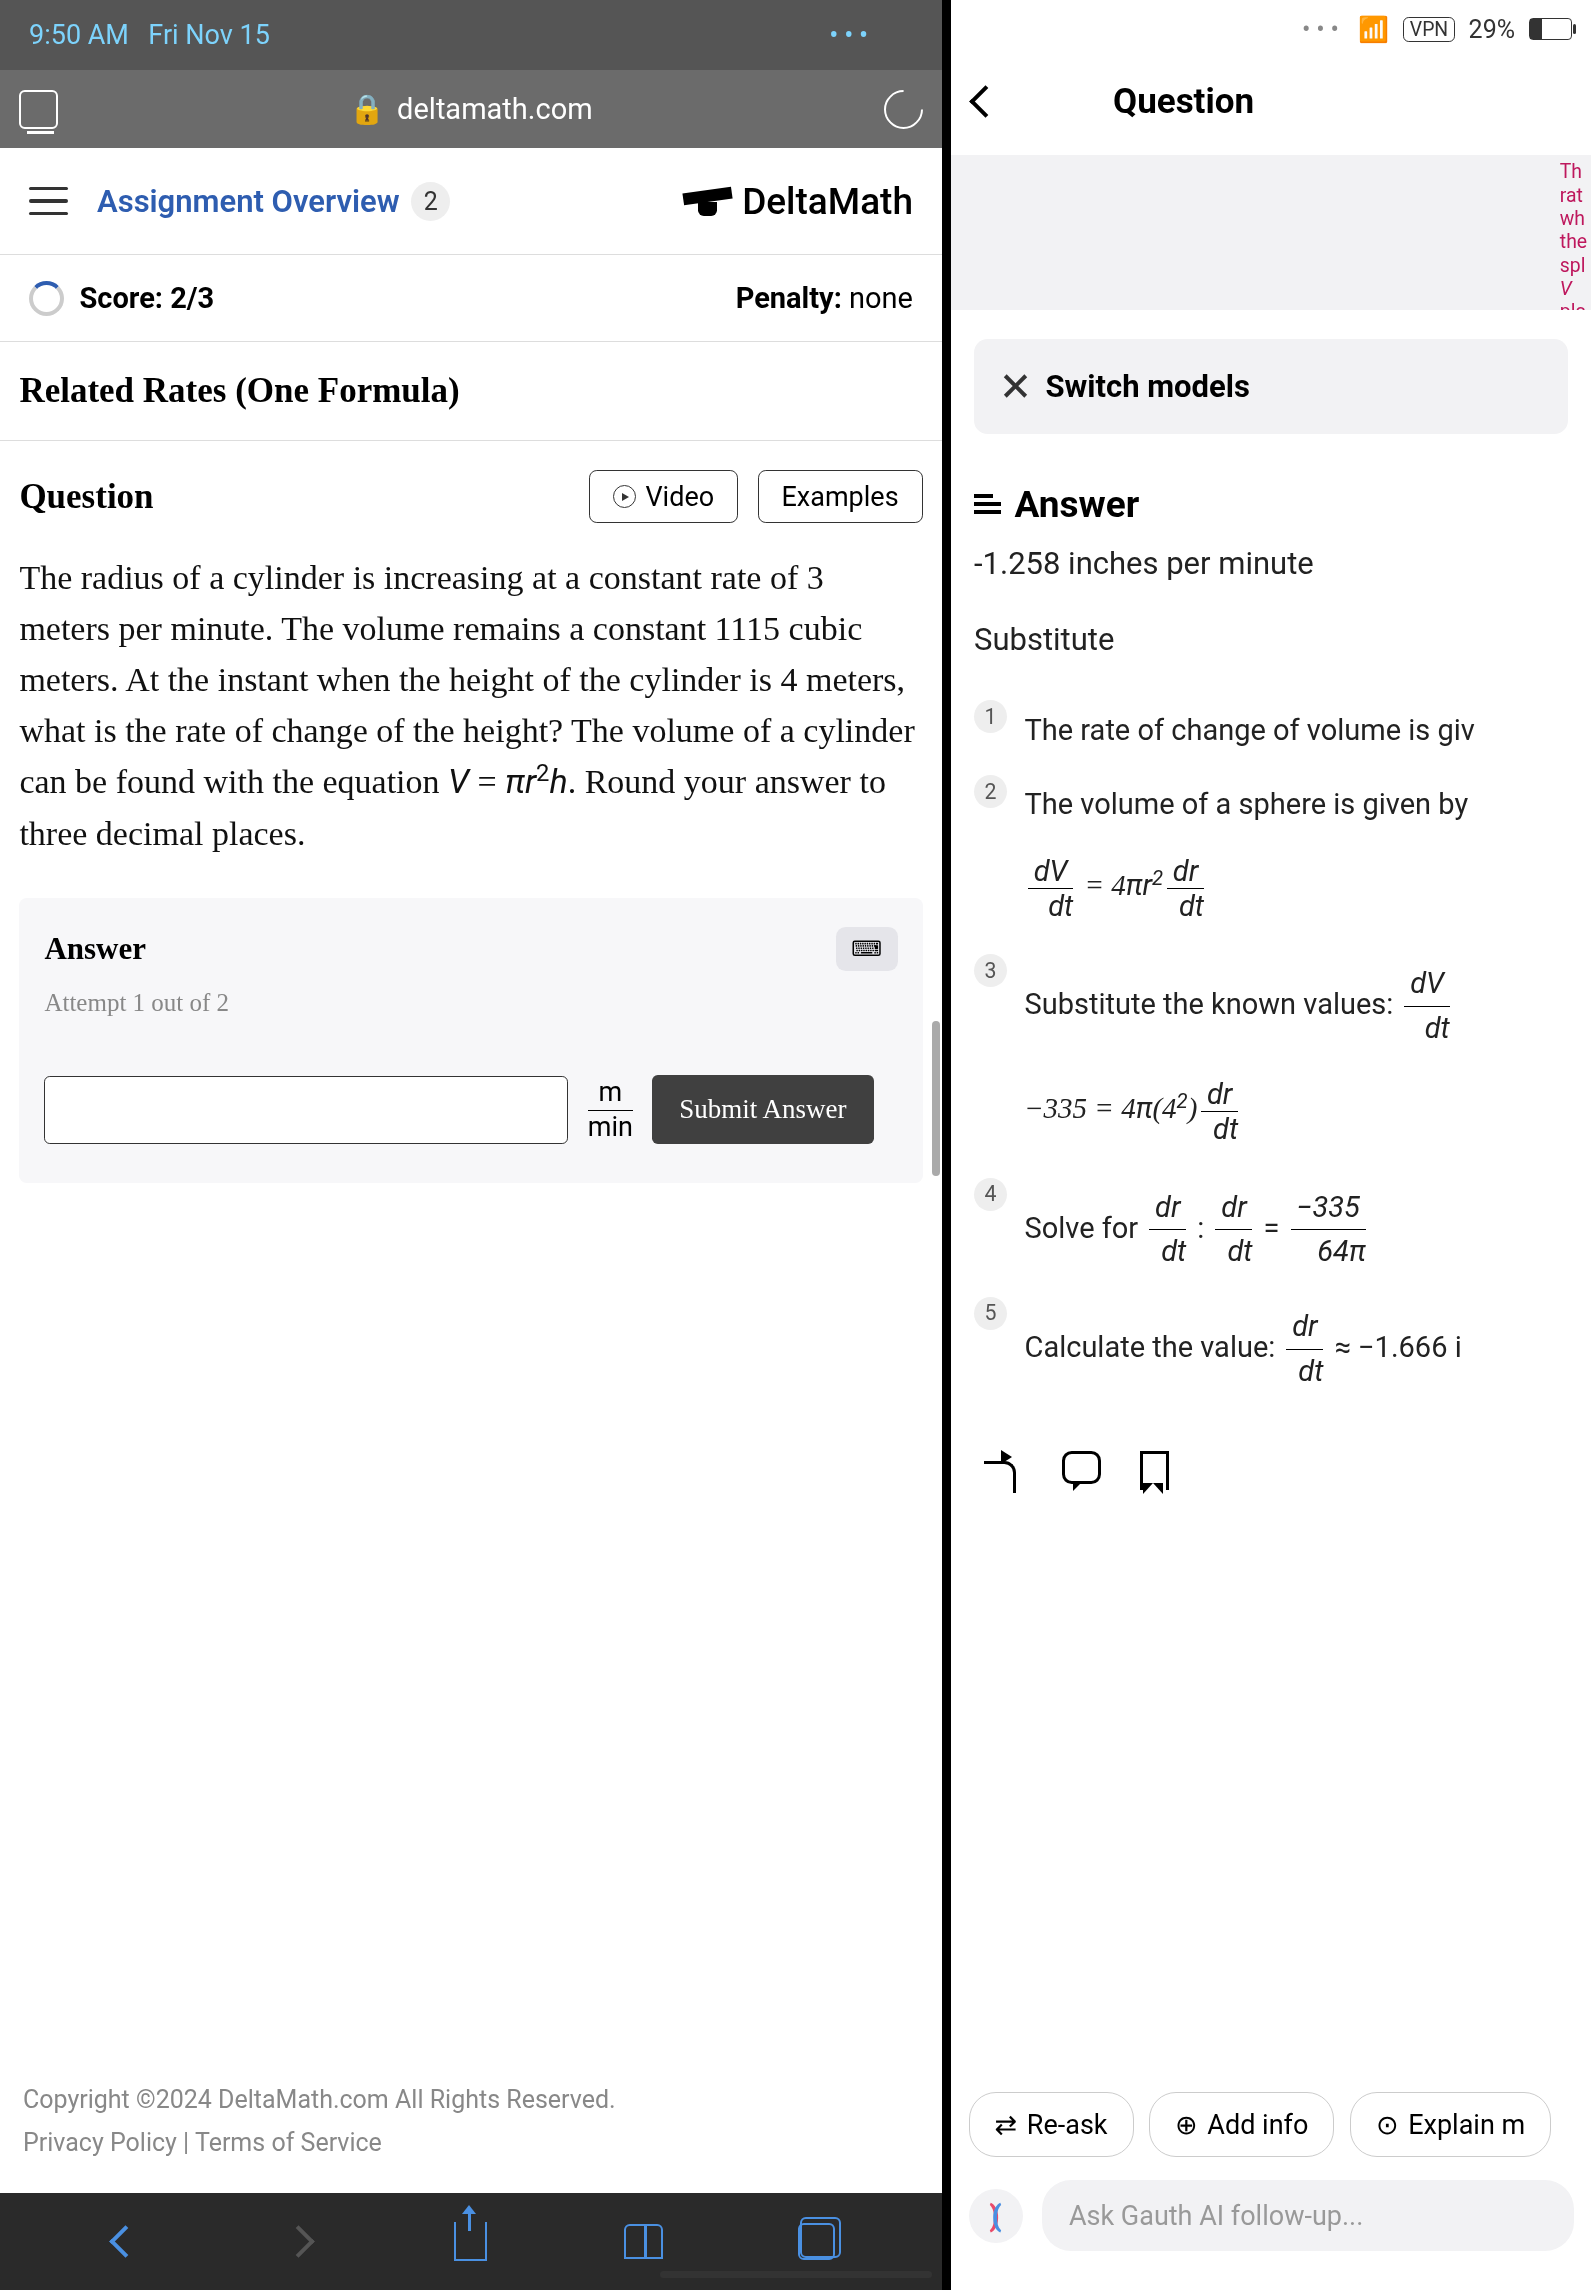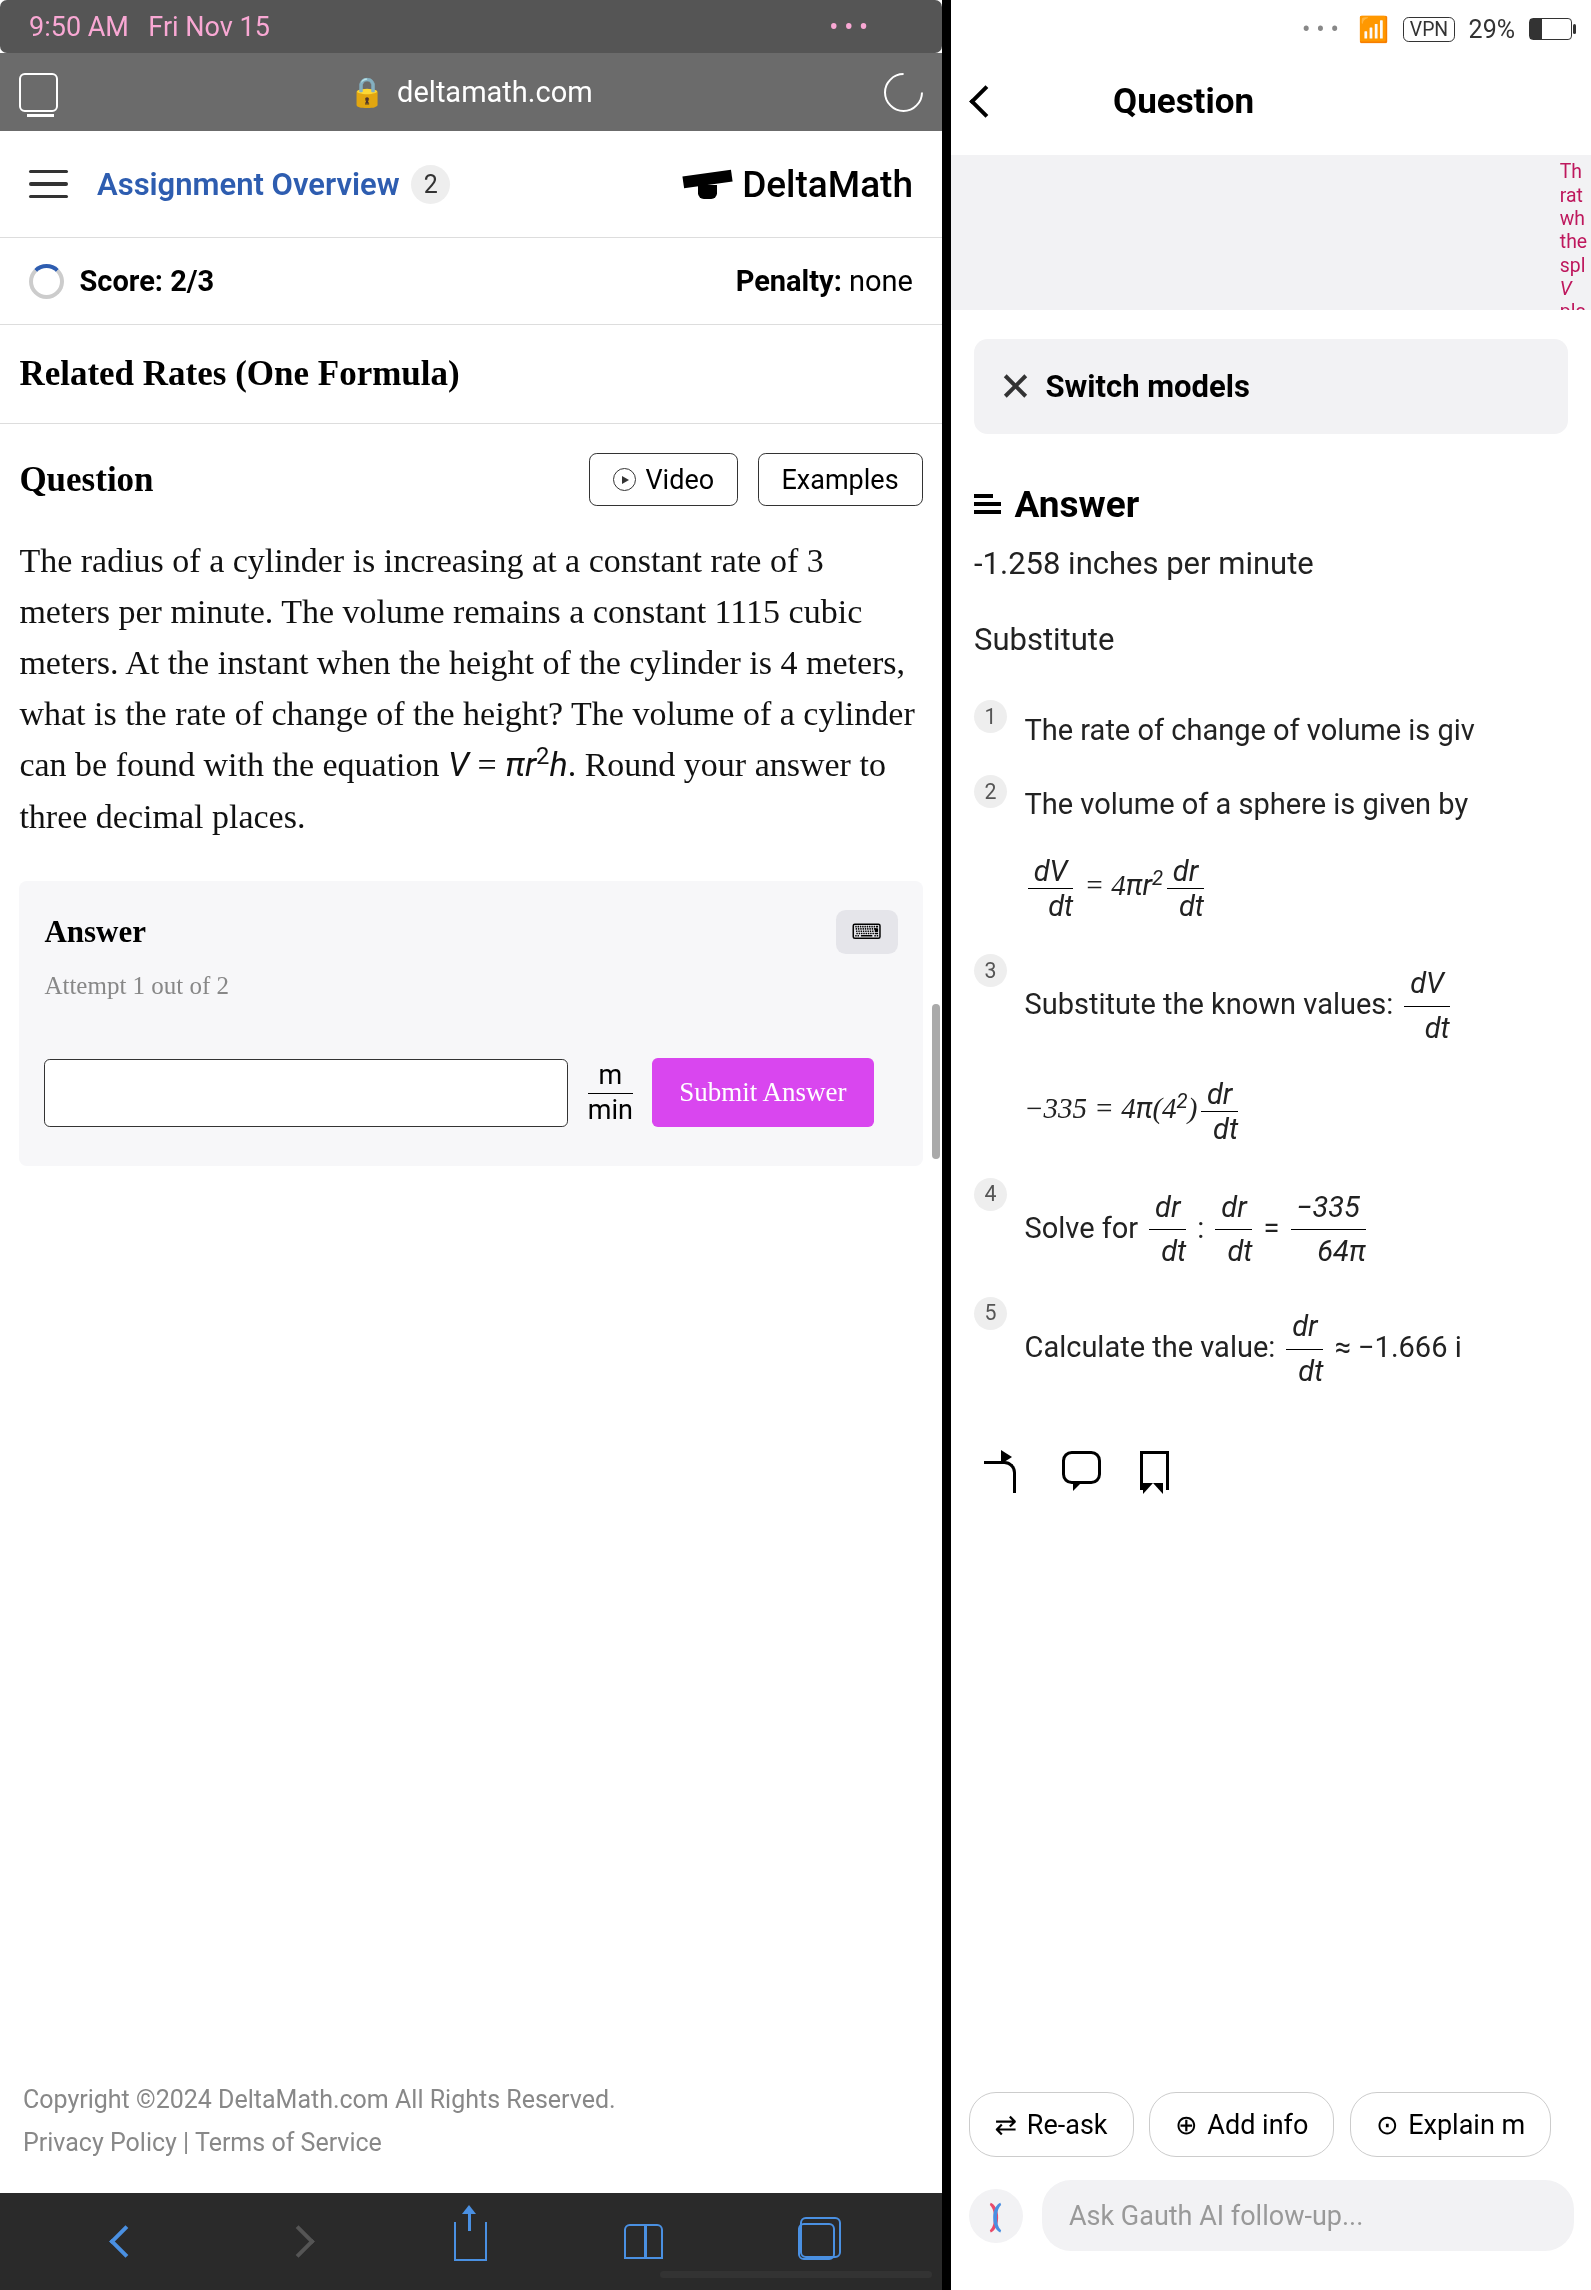--- a/index.html
+++ b/index.html
@@ -1,20 +1,20 @@
 <!DOCTYPE html>
 <html><head>
 <meta charset="utf-8">
 <style>
 * { margin:0; padding:0; box-sizing:border-box; font-family:-apple-system,BlinkMacSystemFont,"Segoe UI",Roboto,sans-serif; }
 body { width:1591px; height:2290px; background:#fff; display:flex; }
 .left { width:951px; height:100%; display:flex; flex-direction:column; border-right:9.7px solid #000; }
 .right { flex:1; height:100%; display:flex; flex-direction:column; background:#fff; overflow:hidden; }
 
-.statusbar { height:53px; background:#555; color:#f9a8d4; display:flex; align-items:center; padding:0 29px; font-size:27px;border-radius:7px; }
+.statusbar { height:70px; background:#555; color:#7dd3fc; display:flex; align-items:center; padding:0 29px; font-size:27px; }
 .statusbar .dots { margin-left:auto; margin-right:39px; letter-spacing:5.8px; }
 .urlbar { height:78px; background:#6b6b6b; display:flex; align-items:center; color:#fff; padding:0 19.4px; font-size:29px; }
 .urlbar .tabicon { width:39px; height:39px; border:2.9px solid #fff; border-radius:5.8px; position:relative; }
 .urlbar .tabicon::after { content:""; position:absolute; bottom:-7.8px; left:5.8px; width:27px; height:2.9px; background:#fff; }
 .urlbar .urlhost { margin:0 auto; display:flex; align-items:center; gap:11.6px; }
 .urlbar .refresh { width:39px; height:39px; border:2.9px solid #fff; border-radius:50%; border-top-color:transparent; transform:rotate(45deg); }
 
 .toprow { height:107px; display:flex; align-items:center; padding:0 29px; border-bottom:1px solid #ddd; }
 .hamburger { width:39px; height:29px; display:flex; flex-direction:column; justify-content:space-between; margin-right:29px; }
 .hamburger span { height:3.9px; background:#333; border-radius:1.9px; }
@@ -42,21 +42,21 @@
 
 .answerbox { margin:0 19.4px; background:#f7f7f9; border-radius:7.8px; padding:29px 25px 39px; }
 .answerbox .atop { display:flex; align-items:center; }
 .answerbox .albl { font-size:31px; font-weight:700; font-family:Georgia,serif; }
 .kbd { margin-left:auto; background:#e5e5ea; border-radius:9.7px; padding:9.7px 15.5px; font-size:21.3px; }
 .attempt { font-size:25px; color:#888; margin-top:17.5px; font-family:Georgia,serif; }
 .inrow { display:flex; align-items:center; gap:19.4px; margin-top:58px; }
 .numin { border:1.5px solid #333; border-radius:5.8px; height:68px; width:524px; font-size:27px; padding:0 11.6px; }
 .unit { font-family:Georgia,serif; font-size:27px; text-align:center; }
 .unit .top { border-bottom:1.9px solid #000; padding:0 5.8px 1.9px; }
-.submit { background:#d946ef; color:#fff; border:none; border-radius:5.8px; padding:19.4px 27px; font-size:27px; font-family:Georgia,serif; }
+.submit { background:#404040; color:#fff; border:none; border-radius:5.8px; padding:19.4px 27px; font-size:27px; font-family:Georgia,serif; }
 
 .leftfooter { margin-top:auto; padding:29px 23px; color:#888; font-size:25px; line-height:1.7; }
 .browserbottom { height:97px; background:#2a2a2a; display:flex; align-items:center; justify-content:space-around; padding:0 39px; }
 .bbicon { width:43px; height:43px; display:flex; align-items:center; justify-content:center; }
 .chevL { border-left:4.9px solid #4a90e2; border-bottom:4.9px solid #4a90e2; width:23px; height:23px; transform:rotate(45deg); }
 .chevR { border-right:4.9px solid #555; border-top:4.9px solid #555; width:23px; height:23px; transform:rotate(45deg); }
 .share { width:33px; height:39px; border:2.9px solid #4a90e2; border-top:none; position:relative; }
 .share::before { content:""; position:absolute; top:-13.6px; left:11.6px; width:2.9px; height:23px; background:#4a90e2; }
 .share::after { content:""; position:absolute; top:-17.5px; left:5.8px; border-left:7.8px solid transparent; border-right:7.8px solid transparent; border-bottom:9.7px solid #4a90e2; }
 .book { width:39px; height:35px; border:2.9px solid #4a90e2; border-radius:5.8px 5.8px 0 0; position:relative; }

